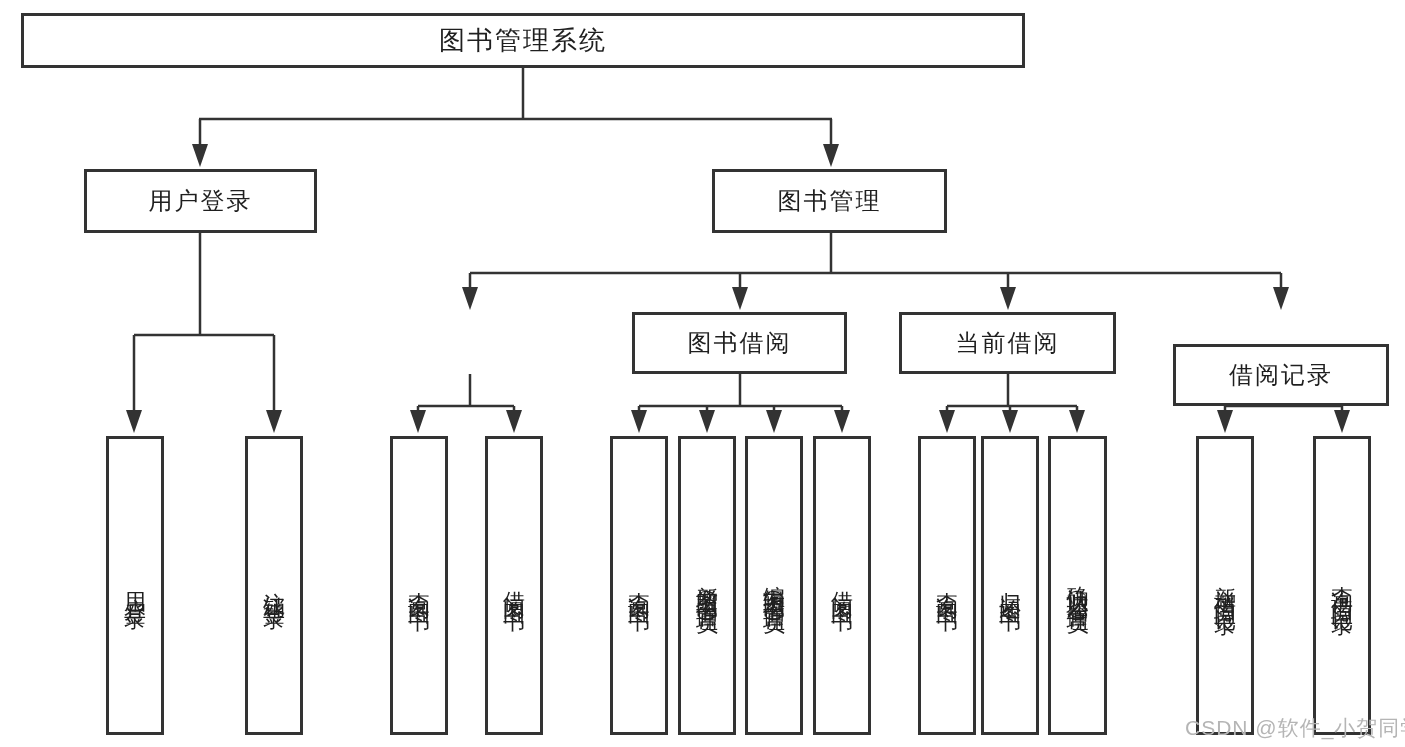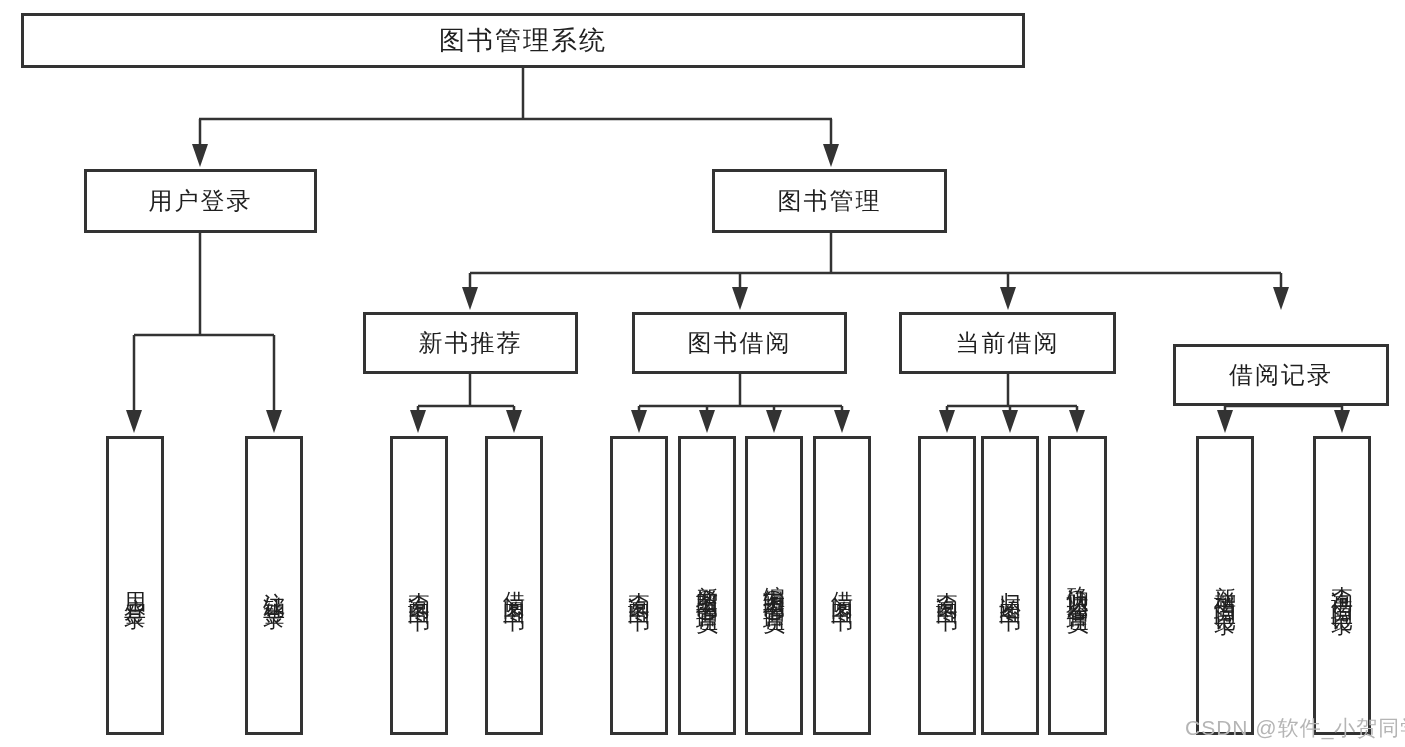--- a/index.html
+++ b/index.html
@@ -135,23 +135,20 @@
     <span>图书管理系统</span>
   </div>
 
   <div class="node lvl" style="left:84px; top:169px; width:233px; height:64px;">
     <span>用户登录</span>
   </div>
   <div class="node lvl" style="left:712px; top:169px; width:235px; height:64px;justify-content:center;">
     <span>图书管理</span>
   </div>
 
-  <div class="node lvl" style="left:363px; top:312px; width:215px; height:62px;">
-    <span>新书推荐</span>
-  </div>
   <div class="node lvl" style="left:632px; top:312px; width:215px; height:62px;">
     <span>图书借阅</span>
   </div>
   <div class="node lvl" style="left:899px; top:312px; width:217px; height:62px;">
     <span>当前借阅</span>
   </div>
   <div class="node lvl" style="left:1173px; top:312px; width:216px; height:62px;margin-top:32px;">
     <span>借阅记录</span>
   </div>
 

